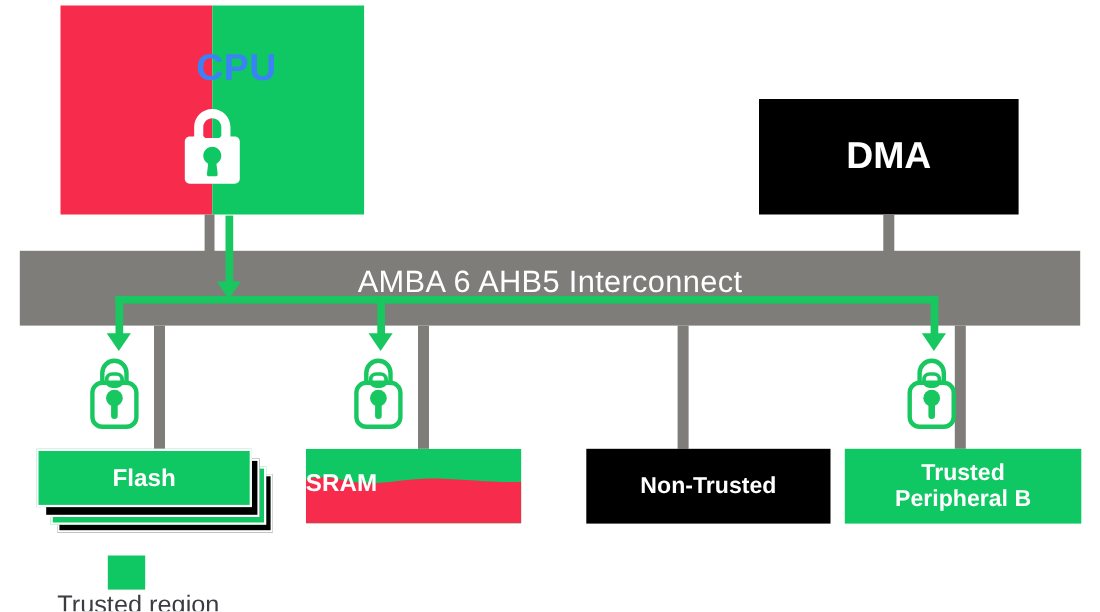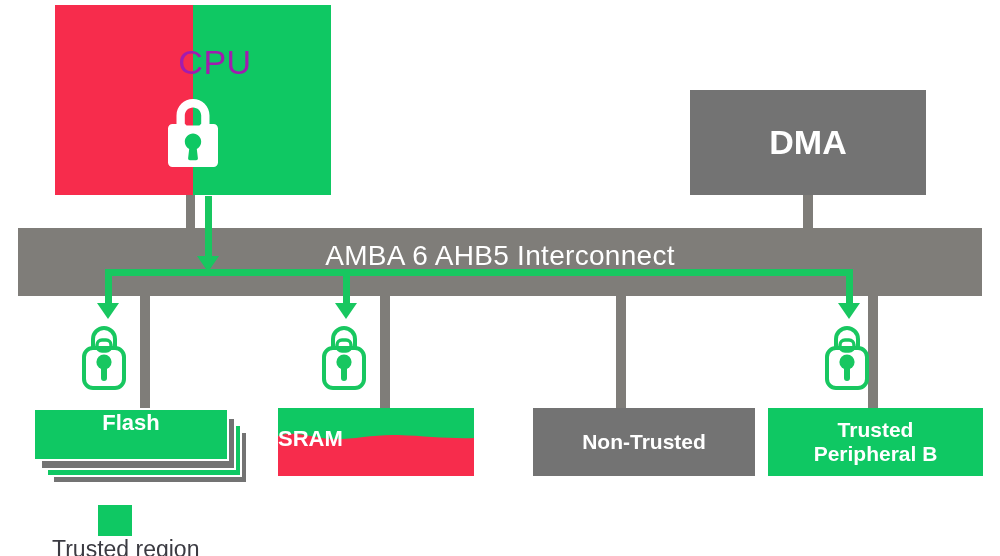--- a/index.html
+++ b/index.html
@@ -21,39 +21,39 @@
     position: absolute;
     box-sizing: border-box;
     display: flex;
     align-items: center;
     justify-content: center;
     color: #ffffff;
     font-weight: 700;
     text-align: center;
     line-height: 1.12;
   }
-  .red   { background: #737373; }
+  .red   { background: #000000; }
   .green { background: #0FC863; }
   .gray  { background: #7F7D79; }
 
   
   #cpu-block {
     left: 55px; top: 5px; width: 276px; height: 190px;
   }
   #cpu-half-red {
     position: absolute; left: 0; top: 0; width: 50%; height: 100%;
     background: #F72C4C;
   }
   #cpu-half-green {
     position: absolute; left: 50%; top: 0; width: 50%; height: 100%;
     background: #0FC863;
   }
   #cpu-label {
     position: absolute; left: 0; right: 0; top: 38px;
-    font-size: 34px; font-weight: 400; color: #a21caf;
+    font-size: 34px; font-weight: 700; color: #3b82f6;
     letter-spacing: .5px;
     margin-left: 44px;
   }
   #cpu-lock {
     position: absolute; left: 50%; top: 92px;
     transform: translateX(-50%);
     width: 56px; height: 72px;
   }
 
   
@@ -100,21 +100,21 @@
 
   
   #flash-stack { position: absolute; left: 33px; top: 408px; width: 215px; height: 78px; }
   .flash-layer {
     position: absolute; box-sizing: border-box;
     width: 196px; height: 53px;
     border: 2px solid #ffffff;
   }
   #flash-front {
     left: 0; top: 0;
-    display: flex; align-items: flex-start; justify-content: center;
+    display: flex; align-items: center; justify-content: center;
     color: #fff; font-weight: 700; font-size: 22px;
   }
 
   
   #sram-block { position: absolute; left: 278px; top: 408px; width: 196px; height: 68px; overflow: hidden; }
   #sram-green { position: absolute; left:0; top:0; width:100%; height:100%; background:#0FC863; }
   #sram-red-wave { position: absolute; left:0; bottom:0; width:100%; height:48px; }
   #sram-label {
     position: absolute; left: 0; right: 0; top: 18px; text-align: left;
     color: #fff; font-weight: 700; font-size: 22px; z-index: 4;

